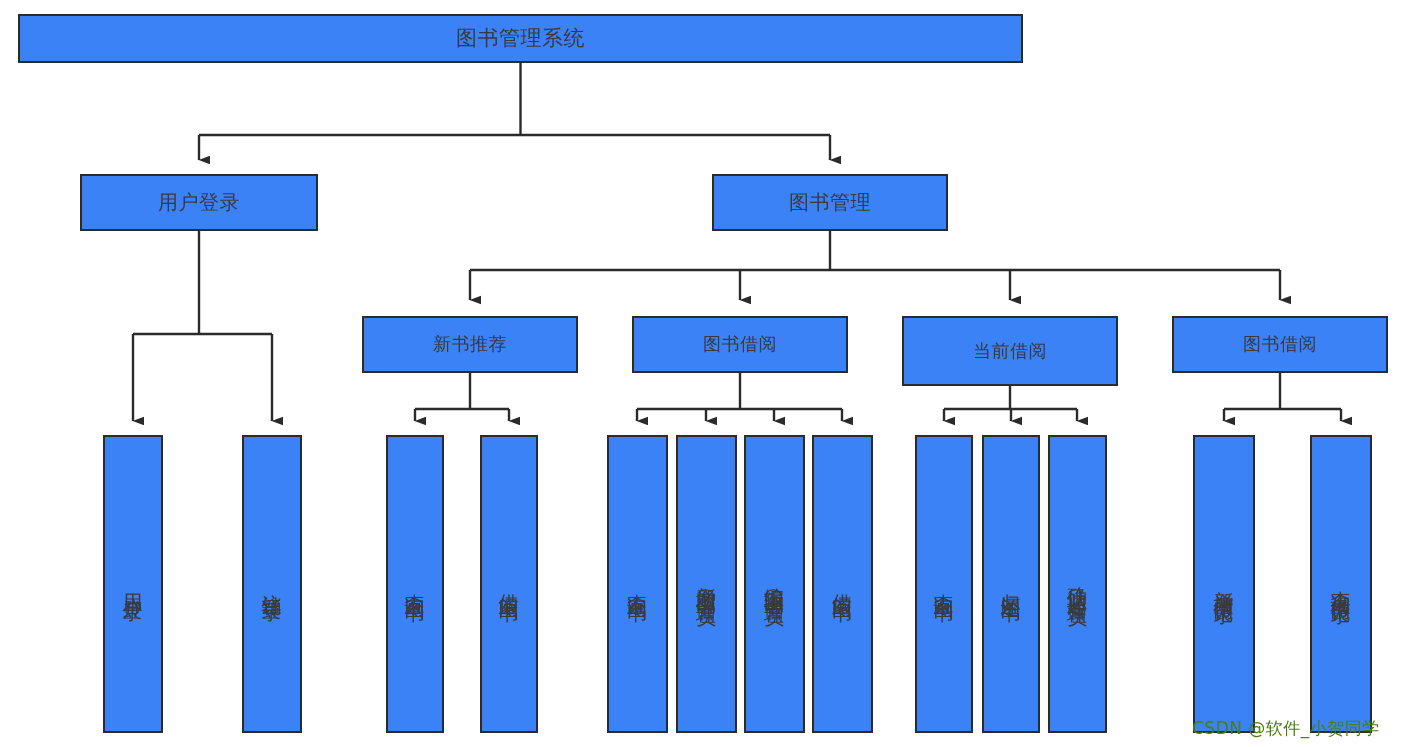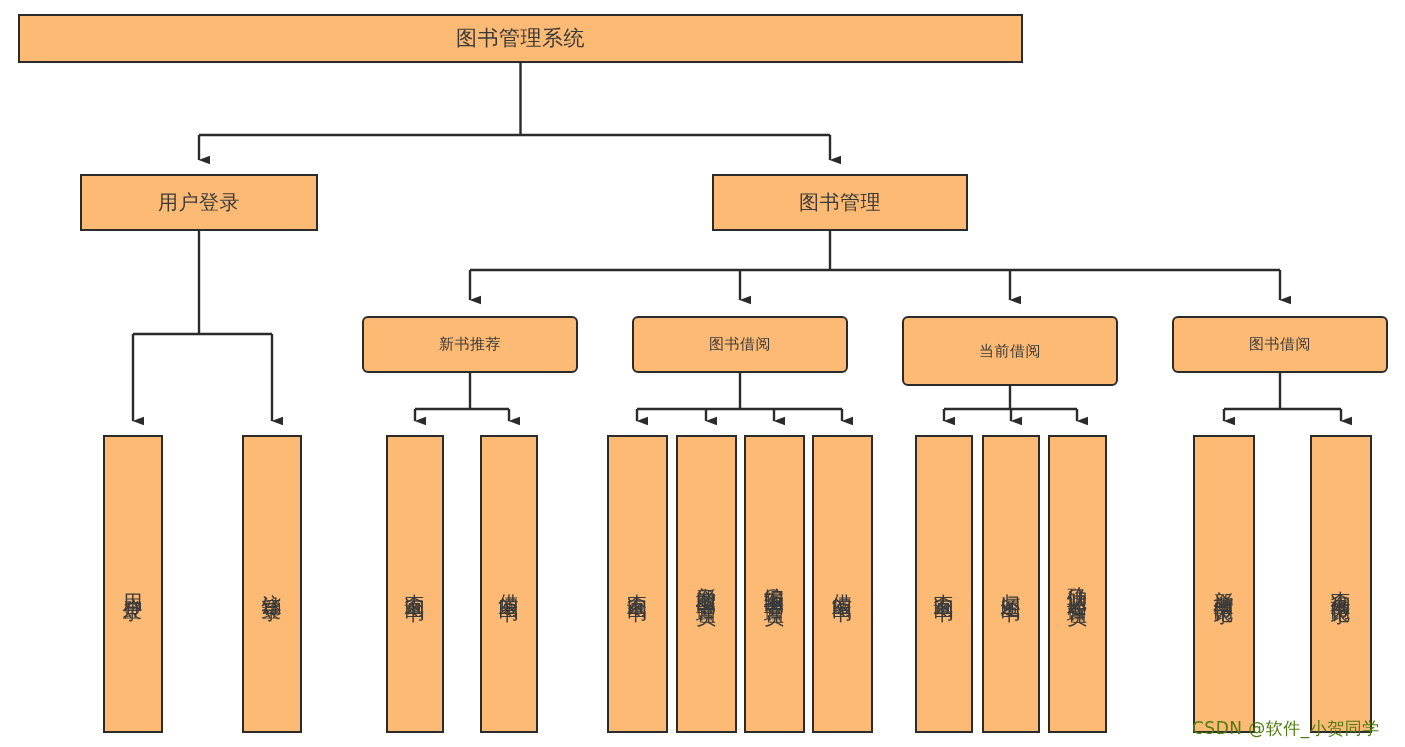--- a/index.html
+++ b/index.html
@@ -22,39 +22,38 @@
     position: absolute;
     left: 0;
     top: 0;
     width: 1405px;
     height: 747px;
     pointer-events: none;
   }
   .node {
     position: absolute;
     box-sizing: border-box;
-    background: #fdba74;
+    background: #3b82f6;
     border: 2.2px solid #2b2b2b;
     display: flex;
     align-items: center;
     justify-content: center;
     color: #3a3a3a;
     text-align: center;
     line-height: 1.12;
     letter-spacing: 0.5px;
   }
   .node.root {
     font-size: 21px;
   }
   .node.lvl2 {
     font-size: 20px;
   }
   .node.lvl3 {
-    font-size: 15px;
-    border-radius: 6px;
+    font-size: 18px;
   }
   .node.leaf {
     font-size: 20px;
     writing-mode: vertical-rl;
     text-orientation: upright;
     letter-spacing: 3px;
     line-height: 1;
     padding-top: 6px;
     padding-bottom: 6px;
   }
@@ -121,21 +120,21 @@
       <path d="M 1280 373 L 1280 409"></path>
       <path d="M 1224 409 L 1341 409"></path>
       <path d="M 1224 409 L 1224 421" marker-end="url(#arrow)"></path>
       <path d="M 1341 409 L 1341 421" marker-end="url(#arrow)"></path>
     </g>
   </svg>
 
   <div class="node root" style="left: 18px; top: 14px; width: 1005px; height: 49px;">图书管理系统</div>
 
   <div class="node lvl2" style="left: 80px; top: 174px; width: 238px; height: 57px;">用户登录</div>
-  <div class="node lvl2" style="left: 712px; top: 174px; width: 256px; height: 57px;">图书管理</div>
+  <div class="node lvl2" style="left: 712px; top: 174px; width: 236px; height: 57px;">图书管理</div>
 
   <div class="node lvl3" style="left: 362px; top: 316px; width: 216px; height: 57px;">新书推荐</div>
   <div class="node lvl3" style="left: 632px; top: 316px; width: 216px; height: 57px;">图书借阅</div>
   <div class="node lvl3" style="left: 902px; top: 316px; width: 216px; height: 70px;">当前借阅</div>
   <div class="node lvl3" style="left: 1172px; top: 316px; width: 216px; height: 57px;">图书借阅</div>
 
   <div class="node leaf" style="left: 103px; top: 435px; width: 60px; height: 298px;">用户登录</div>
   <div class="node leaf" style="left: 242px; top: 435px; width: 60px; height: 298px;">注销登录</div>
   <div class="node leaf" style="left: 386px; top: 435px; width: 58px; height: 298px;">查询图书</div>
   <div class="node leaf" style="left: 480px; top: 435px; width: 58px; height: 298px;">借阅图书</div>

